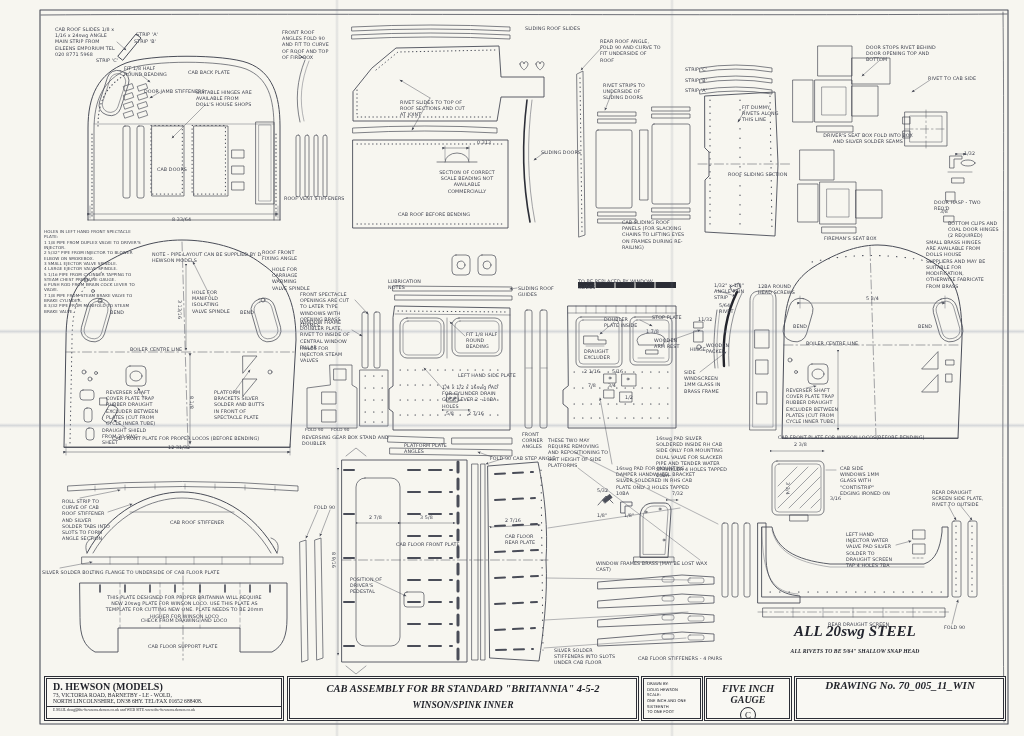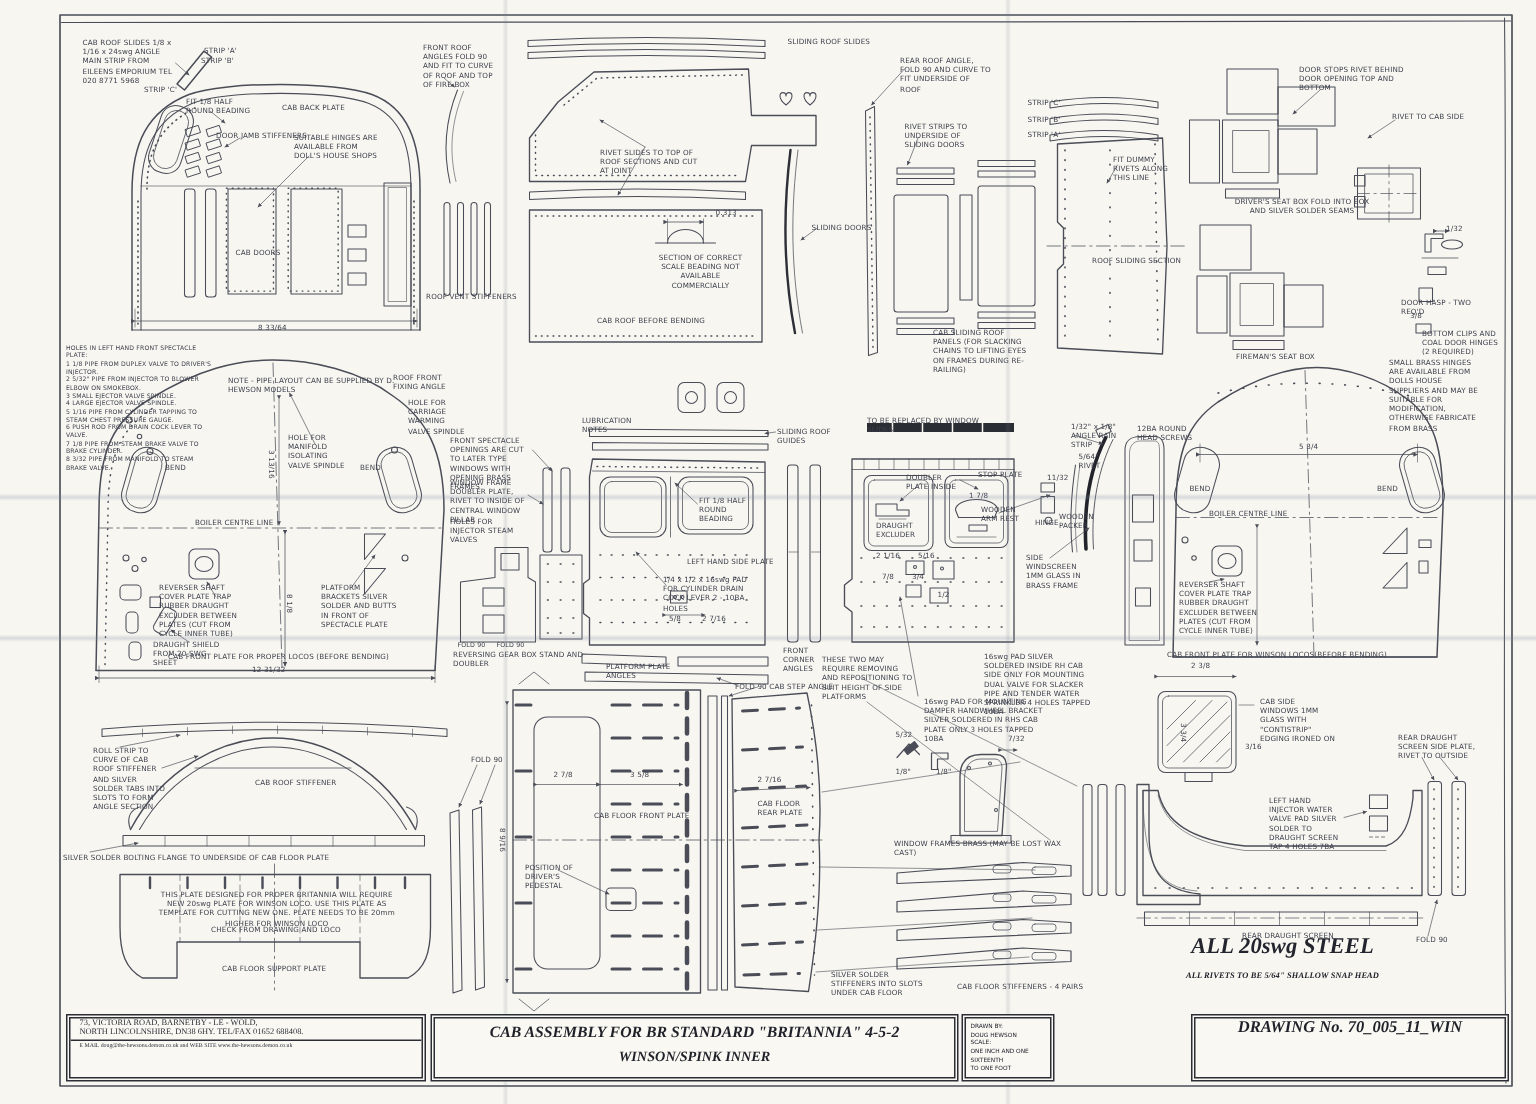--- a/index.html
+++ b/index.html
@@ -710,20 +710,21 @@
     </div>
 
   <div class="crease-v" style="left:335px"></div>
   <div class="crease-v" style="left:670px"></div>
   <div class="crease-h" style="top:329px"></div>
   <div class="crease-h" style="top:423px"></div>
 
   <div class="tblock">
     <div class="tb serif" style="left:4px;top:4px;width:238px;height:43px">
       <div class="in">
+        <div class="maker-name">D. HEWSON (MODELS)</div>
         <div class="maker-line">73, VICTORIA ROAD, BARNETBY - LE - WOLD,</div>
         <div class="maker-line">NORTH LINCOLNSHIRE, DN38 6HY.  TEL/FAX 01652 688408.</div>
         <div class="maker-contact">E MAIL doug@the-hewsons.demon.co.uk and WEB SITE www.the-hewsons.demon.co.uk</div>
       </div>
     </div>
     <div class="tb serif" style="left:247px;top:4px;width:350px;height:43px">
       <div class="in">
         <div class="c-title">CAB ASSEMBLY FOR BR STANDARD "BRITANNIA" 4-5-2</div>
         <div class="c-sub">WINSON/SPINK INNER</div>
       </div>
@@ -732,20 +733,26 @@
       <div class="in">
         <div class="small-lines">
           <div>DRAWN BY:</div>
           <div>DOUG HEWSON</div>
           <div>SCALE:</div>
           <div>ONE INCH AND ONE SIXTEENTH</div>
           <div>TO ONE FOOT</div>
         </div>
       </div>
     </div>
+    <div class="tb serif" style="left:664px;top:4px;width:86px;height:43px">
+      <div class="in">
+        <div class="gauge">FIVE INCH GAUGE</div>
+        <div class="copy">C</div>
+      </div>
+    </div>
     <div class="tb serif" style="left:754px;top:4px;width:210px;height:43px">
       <div class="in">
         <div class="dwgno">DRAWING No. 70_005_11_WIN</div>
       </div>
     </div>
   </div>
 
 </div>
 
 </body></html>

